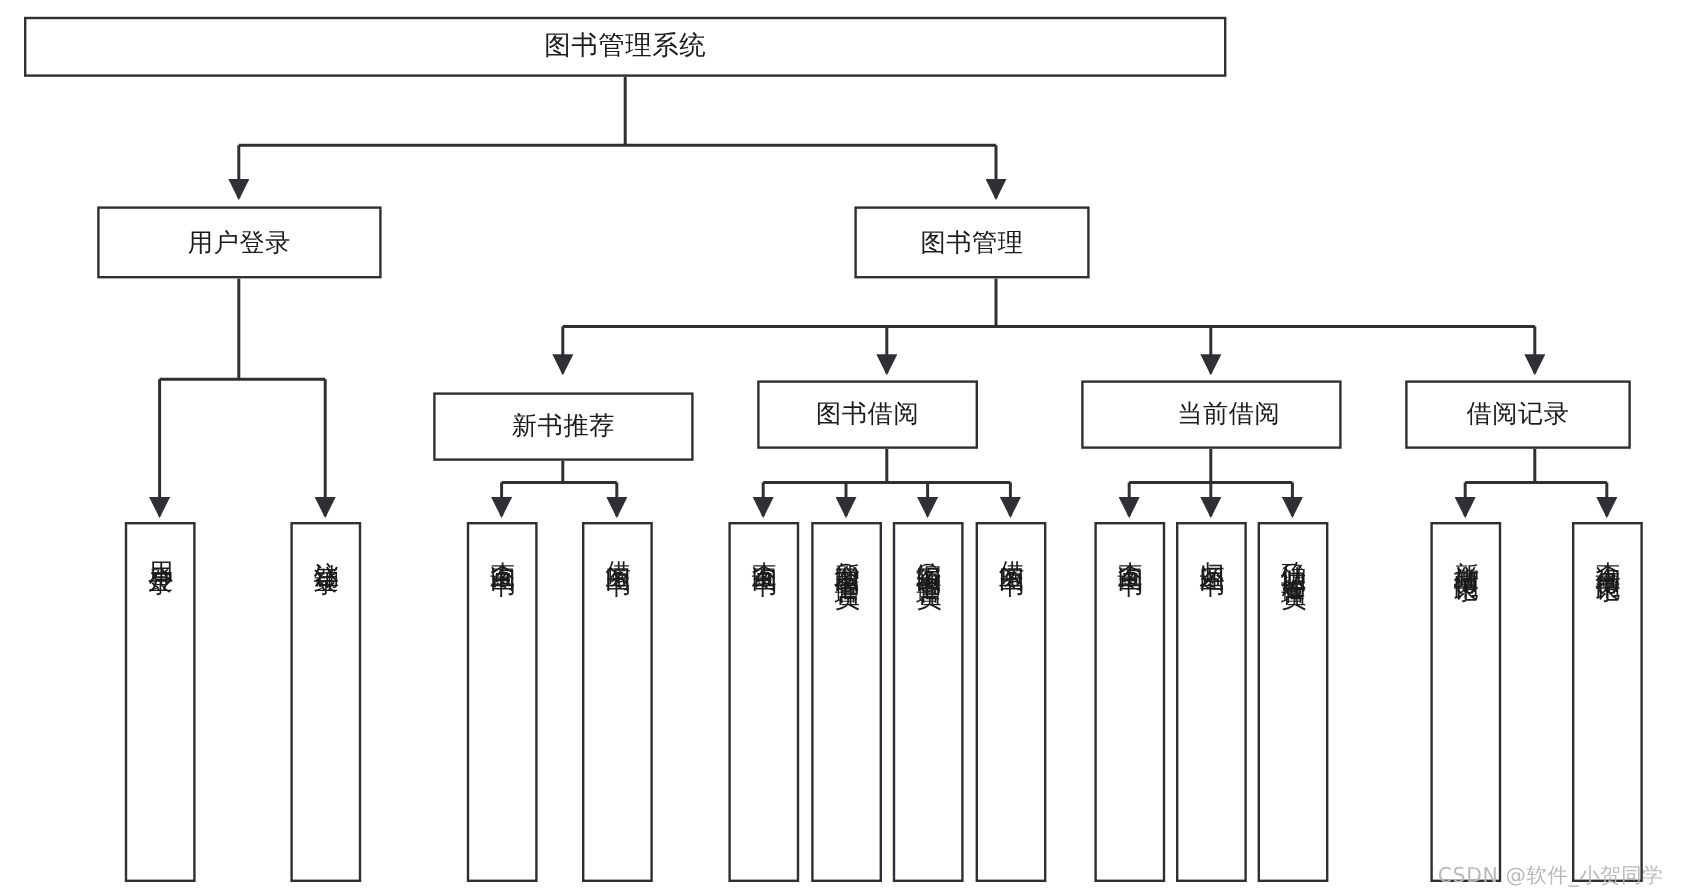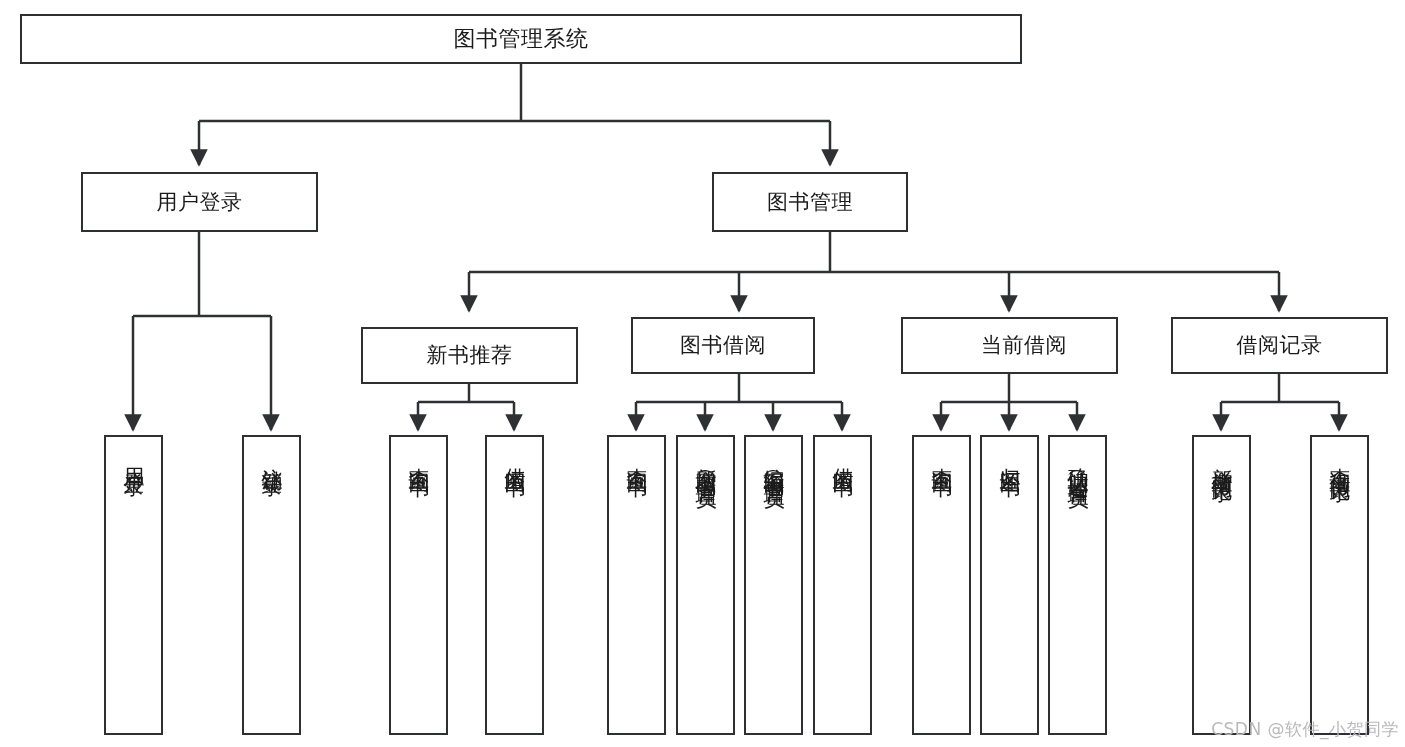--- a/index.html
+++ b/index.html
@@ -59,21 +59,21 @@
   .node.vert .lbl {
     writing-mode: vertical-rl;
     text-orientation: upright;
     font-size: 21px;
     line-height: 1.0;
     letter-spacing: 3px;
     white-space: normal;
   }
   .watermark {
     position: absolute;
-    right: 6px;
+    right: 19px;
     bottom: 6px;
     font-size: 17px;
     color: #b9b9b9;
     letter-spacing: 0.5px;
     user-select: none;
   }
 </style>
 </head>
 <body>
 
@@ -142,21 +142,21 @@
 
   <div class="node horiz" style="left:361px; top:327px; width:217px; height:57px;">
     <span class="lbl">新书推荐</span>
   </div>
   <div class="node horiz" style="left:631px; top:317px; width:184px; height:57px;">
     <span class="lbl">图书借阅</span>
   </div>
   <div class="node horiz" style="left:901px; top:317px; width:217px; height:57px;padding-left:29px;">
     <span class="lbl">当前借阅</span>
   </div>
-  <div class="node horiz" style="left:1171px; top:317px; width:217px; height:57px;">
+  <div class="node horiz" style="left:1171px; top:317px; width:188px; height:57px;">
     <span class="lbl">借阅记录</span>
   </div>
 
   <div class="node vert" style="left:104px; top:435px; width:59px; height:300px;">
     <span class="lbl">用户登录</span>
   </div>
   <div class="node vert" style="left:242px; top:435px; width:59px; height:300px;">
     <span class="lbl">注销登录</span>
   </div>
 

